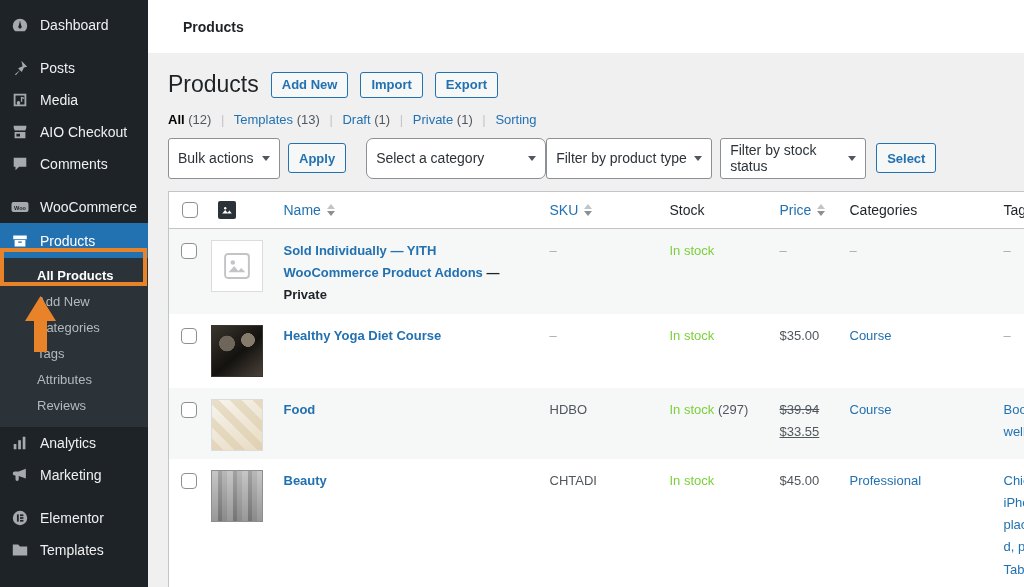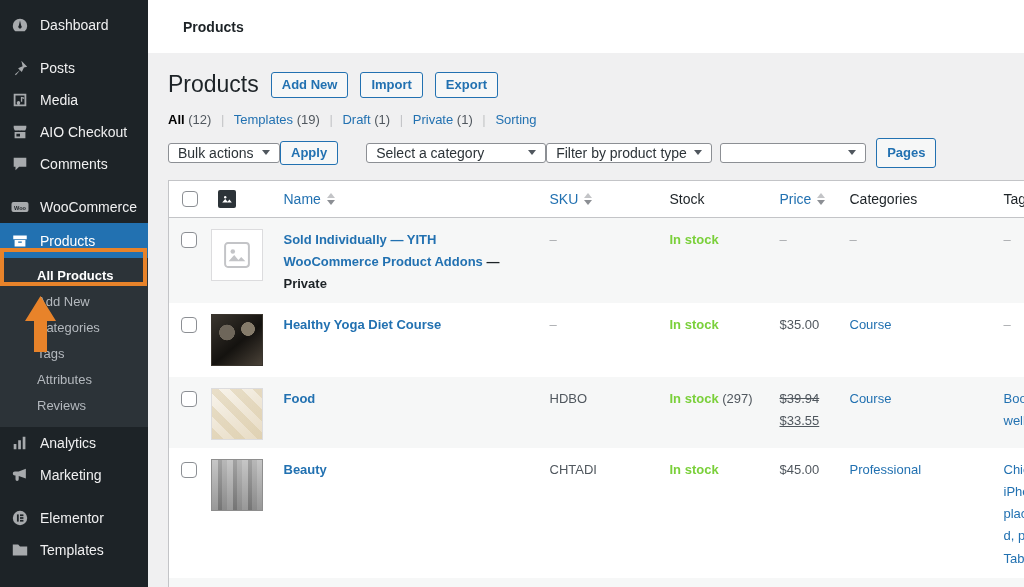--- a/index.html
+++ b/index.html
@@ -35,29 +35,29 @@
          border-radius:3px; padding:0 10px; height:26px; font-size:13px; font-weight:600; cursor:pointer; white-space:nowrap; }
   .title-row .btn { margin-left:12px; }
 
   .views { margin-top:12px; font-size:13px; }
   .views a { color:#2271b1; text-decoration:none; cursor:pointer; }
   .views .current-view { color:#000; font-weight:700; }
   .views .count { color:#50575e; font-weight:400; }
   .views .pipe { color:#c3c4c7; margin:0 6px; }
 
   .toolbar { margin-top:11px; display:flex; align-items:center; }
-  .select { display:inline-flex; align-items:center; height:20px; background:#fff; border:1px solid #8c8f94;
+  .select { display:inline-flex; align-items:center; height:41px; background:#fff; border:1px solid #8c8f94;
             border-radius:3px; padding:0 9px; font-size:14px; color:#2c3338; cursor:pointer; }
   .select .chev { width:0; height:0; border-left:4px solid transparent; border-right:4px solid transparent;
                   border-top:5px solid #50575e; margin-left:auto; }
   .sel-bulk { width:112px; }
-  .sel-cat  { width:180px; margin-left:28px; }
+  .sel-cat  { width:180px; margin-left:20px;border-radius:7px; }
   .sel-type { width:166px; }
   .sel-stock{ width:146px; margin-left:8px; }
-  .btn-tall { height:24px; margin-left:0; }
+  .btn-tall { height:30px; margin-left:8px; }
   .btn-filter { height:30px; margin-left:10px; }
 
   
   table.list { margin-top:12px; border-collapse:collapse; width:1010px; background:#fff; border:1px solid #c3c4c7; table-layout:fixed; }
   table.list th { text-align:left; font-weight:400; font-size:14px; color:#1d2327; padding:7px 0 7px 13px; border-bottom:1px solid #c3c4c7; }
   table.list th a { color:#2271b1; text-decoration:none; cursor:pointer; display:inline-flex; align-items:center; }
   .sorting { display:inline-flex; flex-direction:column; margin-left:6px; gap:2px; }
   .sorting .up { width:0; height:0; border-left:4px solid transparent; border-right:4px solid transparent; border-bottom:5px solid #c3c4c7; }
   .sorting .dn { width:0; height:0; border-left:4px solid transparent; border-right:4px solid transparent; border-top:5px solid #8c8f94; }
   td { vertical-align:top; font-size:13px; padding:11px 8px 8px 13px; color:#50575e; line-height:1.7; }
@@ -69,21 +69,21 @@
   .thumb { width:52px; height:52px; border:1px solid #dcdcde; display:flex; align-items:center; justify-content:center; color:#c3c4c7; background:#fff; overflow:hidden; }
   .th-yoga { background:radial-gradient(circle at 30% 35%, #6e665a 0 16%, transparent 17%),
              radial-gradient(circle at 72% 28%, #857b6a 0 13%, transparent 14%),
              linear-gradient(140deg,#3a352e,#14120f 55%,#4a4238); border-color:#3a352e; }
   .th-food { background:repeating-linear-gradient(45deg, rgba(214,197,158,.45) 0 8px, rgba(255,255,255,0) 8px 16px),
              linear-gradient(150deg,#f8f4ec,#efe7d7 50%,#e8dcc4); }
   .th-beauty { background:linear-gradient(180deg, rgba(255,255,255,.18), rgba(0,0,0,.18)),
                repeating-linear-gradient(90deg,#b9b9b9 0 6px,#8e8e8e 6px 10px,#a8a8a8 10px 15px); border-color:#8e8e8e; }
   a.row-title { color:#2271b1; font-weight:700; text-decoration:none; cursor:pointer; }
   .post-state { color:#1d2327; font-weight:700; }
-  .instock { color:#7ad03a; font-weight:700; }
+  .instock { color:#7ad03a; font-weight:400; }
   .stock-count { color:#50575e; }
   td a.taxlink { color:#2271b1; text-decoration:none; cursor:pointer; }
   del.price-del { color:#50575e; }
   ins.price-ins { color:#50575e; text-decoration:underline; display:inline-block; }
   .muted-dash { color:#a7aaad; }
   .tagline { white-space:nowrap; }
 </style>
 </head>
 <body>
 
@@ -207,21 +207,21 @@
       <div class="title-row">
         <h1 class="page-title">Products</h1>
         <a class="btn">Add New</a>
         <a class="btn">Import</a>
         <a class="btn">Export</a>
       </div>
 
       <div class="views">
         <span class="current-view"><span>All</span> <span class="count">(12)</span></span>
         <span class="pipe">|</span>
-        <a><span>Templates</span> <span class="count">(19)</span></a>
+        <a><span>Templates</span> <span class="count">(13)</span></a>
         <span class="pipe">|</span>
         <a><span>Draft</span> <span class="count">(1)</span></a>
         <span class="pipe">|</span>
         <a><span>Private</span> <span class="count">(1)</span></a>
         <span class="pipe">|</span>
         <a><span>Sorting</span></a>
       </div>
 
       <div class="toolbar">
         <div class="select sel-bulk">
@@ -231,23 +231,24 @@
         <a class="btn btn-tall">Apply</a>
         <div class="select sel-cat">
           <span>Select a category</span>
           <span class="chev"></span>
         </div>
         <div class="select sel-type">
           <span>Filter by product type</span>
           <span class="chev"></span>
         </div>
         <div class="select sel-stock">
+          <span>Filter by stock status</span>
           <span class="chev"></span>
         </div>
-        <a class="btn btn-filter">Pages</a>
+        <a class="btn btn-filter">Select</a>
       </div>
 
       <table class="list">
         <colgroup>
             <col style="width:36px">
             <col style="width:66px">
             <col style="width:266px">
             <col style="width:120px">
             <col style="width:110px">
             <col style="width:70px">

